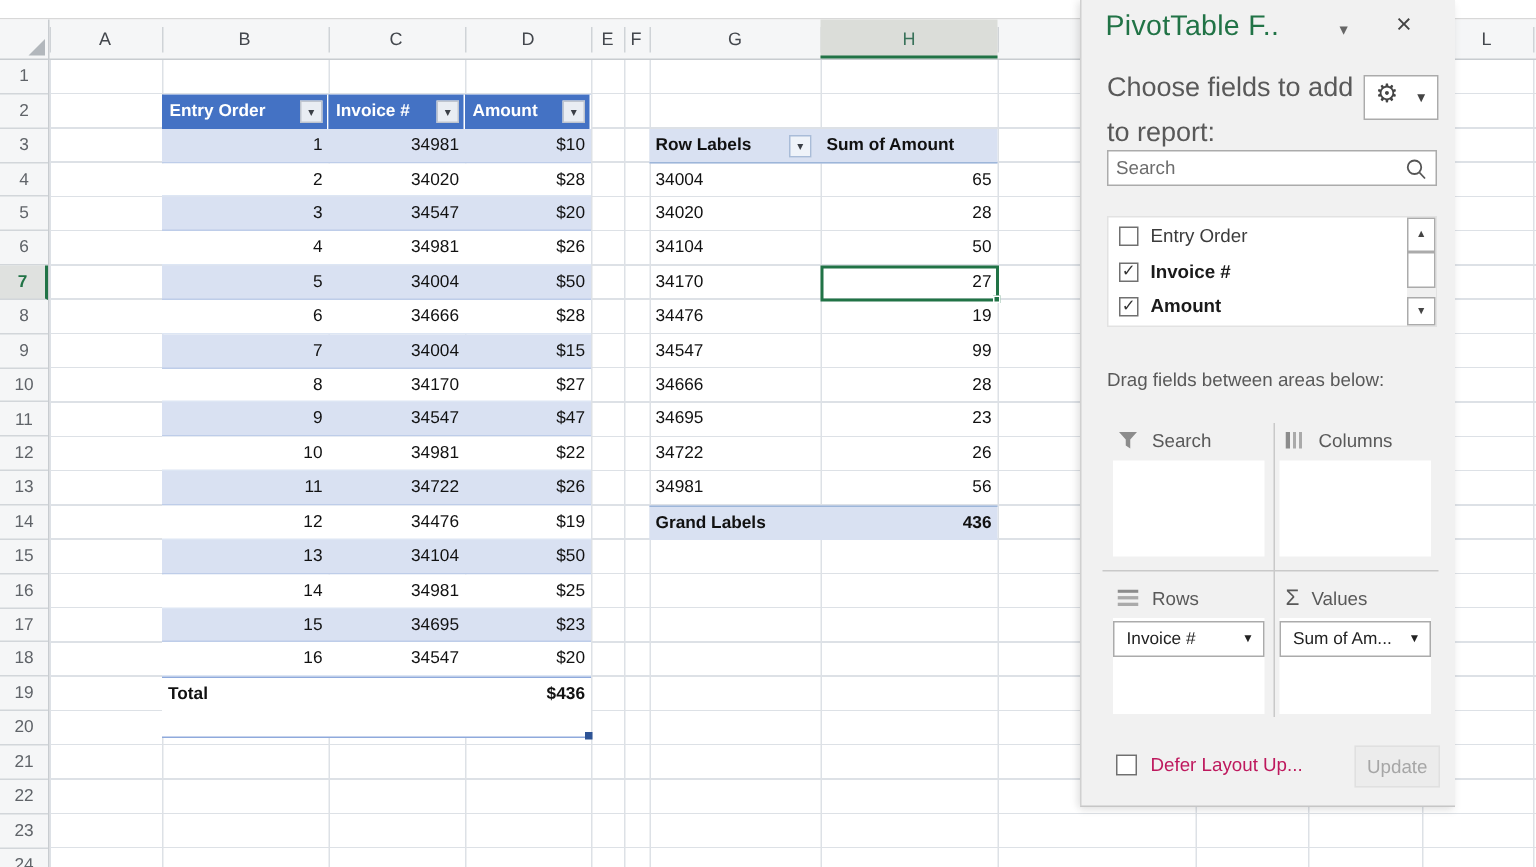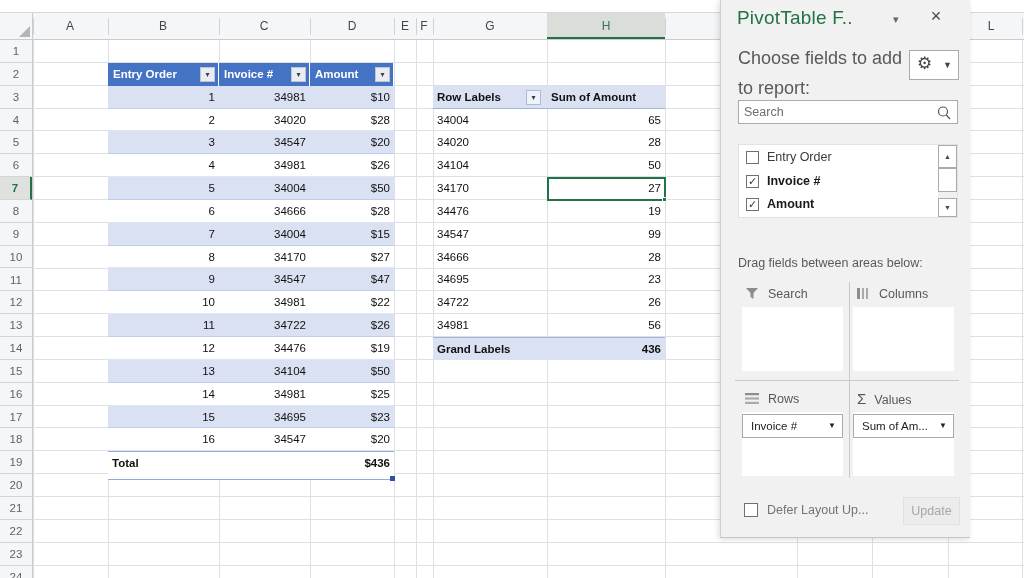--- a/index.html
+++ b/index.html
@@ -28,21 +28,21 @@
   .vline { position:absolute; top:40px; height:538px; width:1px; background:#dde1e6; z-index:1; }
 
   
   .xl-table { position:absolute; left:108px; top:62.85px; width:286px; z-index:2; font-size:11.5px; color:#111; }
   .xlt-header { position:absolute; left:0; top:0; height:22.85px; display:flex; }
   .xlt-hcell { background:#4472c4; color:#fff; font-weight:bold; height:22.85px; line-height:22px; padding-left:5px; position:relative; border-right:1px solid #fff; }
   .filter-btn { position:absolute; right:3px; top:4px; width:15px; height:15px; background:#e9edf3; border:1px solid #bfc5cf; font-size:8px; line-height:13px; text-align:center; color:#3b3f46; }
   .xlt-row { position:absolute; left:0; height:22.85px; display:flex; background:#fff; border-bottom:1px solid rgba(68,114,196,0.18); }
   .xlt-row.band { background:#d9e1f2; }
   .xlt-cell { height:22.85px; line-height:22.5px; text-align:right; padding-right:4px; }
-  .xlt-total { position:absolute; left:0; height:29px; display:flex; background:#fff; border-top:1px solid #8faadc; border-bottom:1px solid #8faadc; font-weight:bold; }
+  .xlt-total { position:absolute; left:0; height:41px; display:flex; background:#fff; border-top:1px solid #8faadc; border-bottom:1px solid #8faadc; font-weight:bold; }
   .xlt-total .lbl { text-align:left; padding-left:4px; }
   .table-handle { position:absolute; right:-1px; bottom:-2px; width:5px; height:5px; background:#2e5496; }
 
   
   .pivot { position:absolute; left:433px; top:85.7px; width:232px; z-index:2; font-size:11.5px; color:#111; }
   .pv-header { position:absolute; left:0; top:0; height:22.85px; display:flex; background:#d9e1f2; border-bottom:1px solid #9db6d9; font-weight:bold; }
   .pv-hcell { height:22.85px; line-height:22px; padding-left:4px; position:relative; }
   .pv-row { position:absolute; left:0; height:22.85px; display:flex; }
   .pv-cell-l { height:22.85px; line-height:22.5px; text-align:left; padding-left:4px; }
   .pv-cell-r { height:22.85px; line-height:22.5px; text-align:right; padding-right:4px; }
@@ -68,31 +68,31 @@
   .field-list { position:absolute; left:17px; top:144px; width:220px; height:74px; background:#fff; border:1px solid #e2e2e2; }
   .field-row { position:absolute; left:0; width:198px; height:23px; }
   .field-row .cb { position:absolute; left:7px; top:5px; width:13px; height:13px; background:#fff; border:1px solid #707070; font-size:11px; line-height:11px; text-align:center; color:#333; }
   .field-row .flabel { position:absolute; left:28px; top:4px; font-size:12.5px; color:#3b3b3b; }
   .field-row .flabel.checked { font-weight:bold; color:#1a1a1a; }
   .flist-scrollbar { position:absolute; right:0; top:0; width:19px; height:72px; background:#f0f0f0; }
   .sb-btn { position:absolute; left:0; width:19px; background:#fff; border:1px solid #ababab; text-align:center; font-size:7px; color:#444; }
   .sb-up { top:0; height:23px; line-height:21px; }
   .sb-thumb { position:absolute; left:0; top:23px; width:19px; height:24px; background:#fff; border:1px solid #ababab; }
   .sb-down { bottom:0; height:19px; line-height:17px; }
-  .drag-label { position:absolute; left:17px; top:256px; font-size:12.5px; color:#595959;text-align:right; }
+  .drag-label { position:absolute; left:17px; top:246px; font-size:12.5px; color:#595959;text-align:right; }
   .areas-vline { position:absolute; left:128px; top:282px; width:1px; height:196px; background:#c9c9c9; }
   .areas-hline { position:absolute; left:14px; top:380px; width:224px; height:1px; background:#c9c9c9; }
   .area-label { position:absolute; font-size:12.5px; color:#595959; }
   .area-box { position:absolute; width:101px; height:64px; background:#fff; }
   .pill { position:absolute; width:101px; height:24px; background:#fff; border:1px solid #ababab; font-size:11.5px; color:#222; line-height:22px; padding-left:8px; cursor:pointer; }
   .pill .pill-caret { position:absolute; right:6px; top:0; font-size:8px; color:#222; line-height:22px; }
   .funnel-icon,.cols-icon,.rows-icon { display:inline-block; }
   .sigma-icon { font-size:15px; color:#595959; }
   .defer-cb { position:absolute; left:23px; top:503px; width:14px; height:14px; background:#fff; border:1px solid #707070; cursor:pointer; }
-  .defer-label { position:absolute; left:46px; top:503px; font-size:12.5px; color:#737373;text-align:center; }
+  .defer-label { position:absolute; left:46px; top:503px; font-size:12.5px; color:#be185d;text-align:center; }
   .update-btn { position:absolute; left:182px; top:497px; width:57px; height:28px; background:#ececec; border:1px solid #e0e0e0; color:#a6a6a6; font-size:12.5px; text-align:center; line-height:26px; }
 </style>
 </head>
 <body>
 
 <div id="app">
 
   <div class="sheet" id="sheet"></div>
 
   <div class="top-strip"></div>

